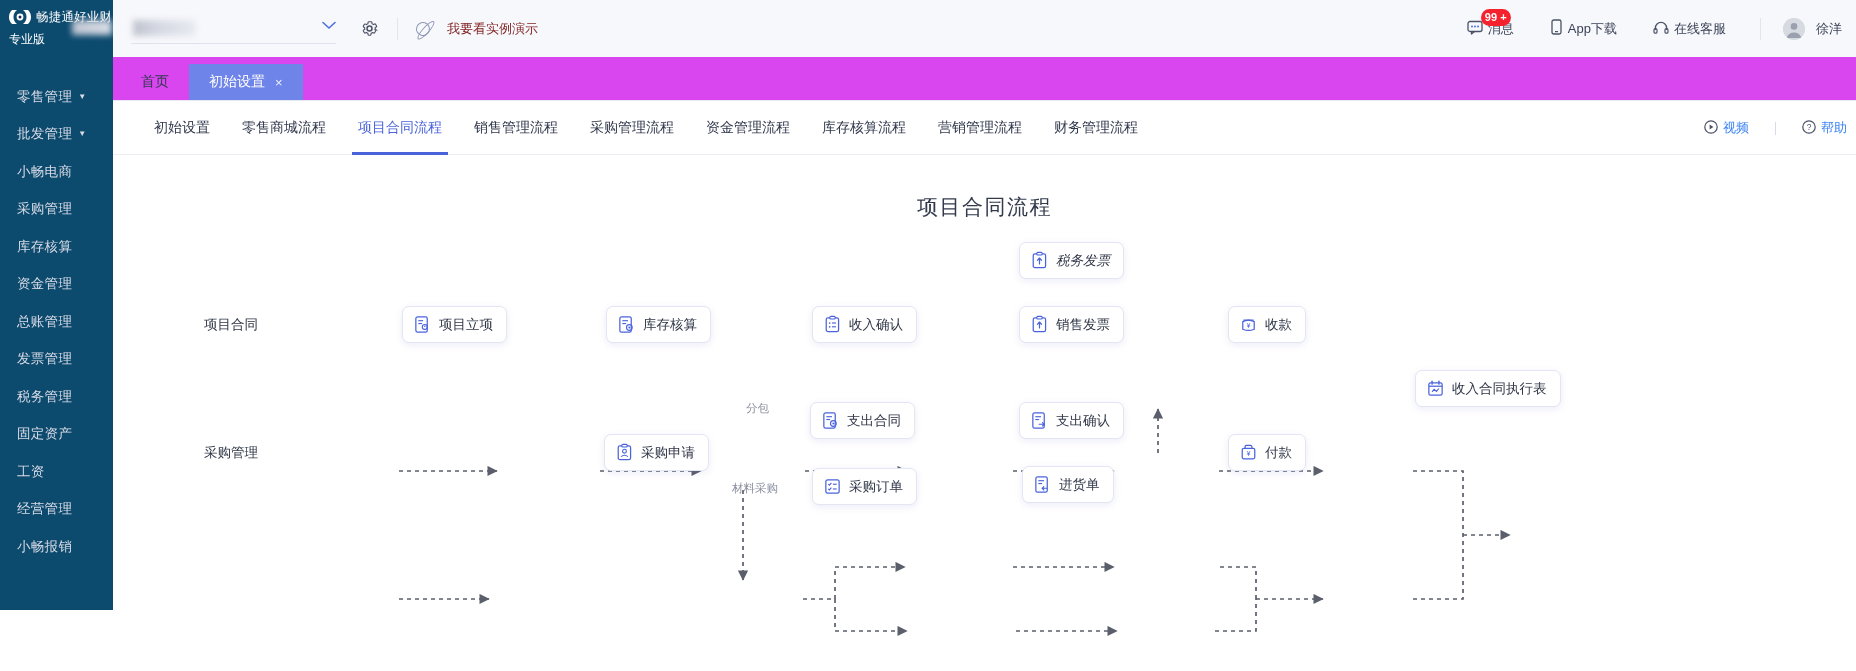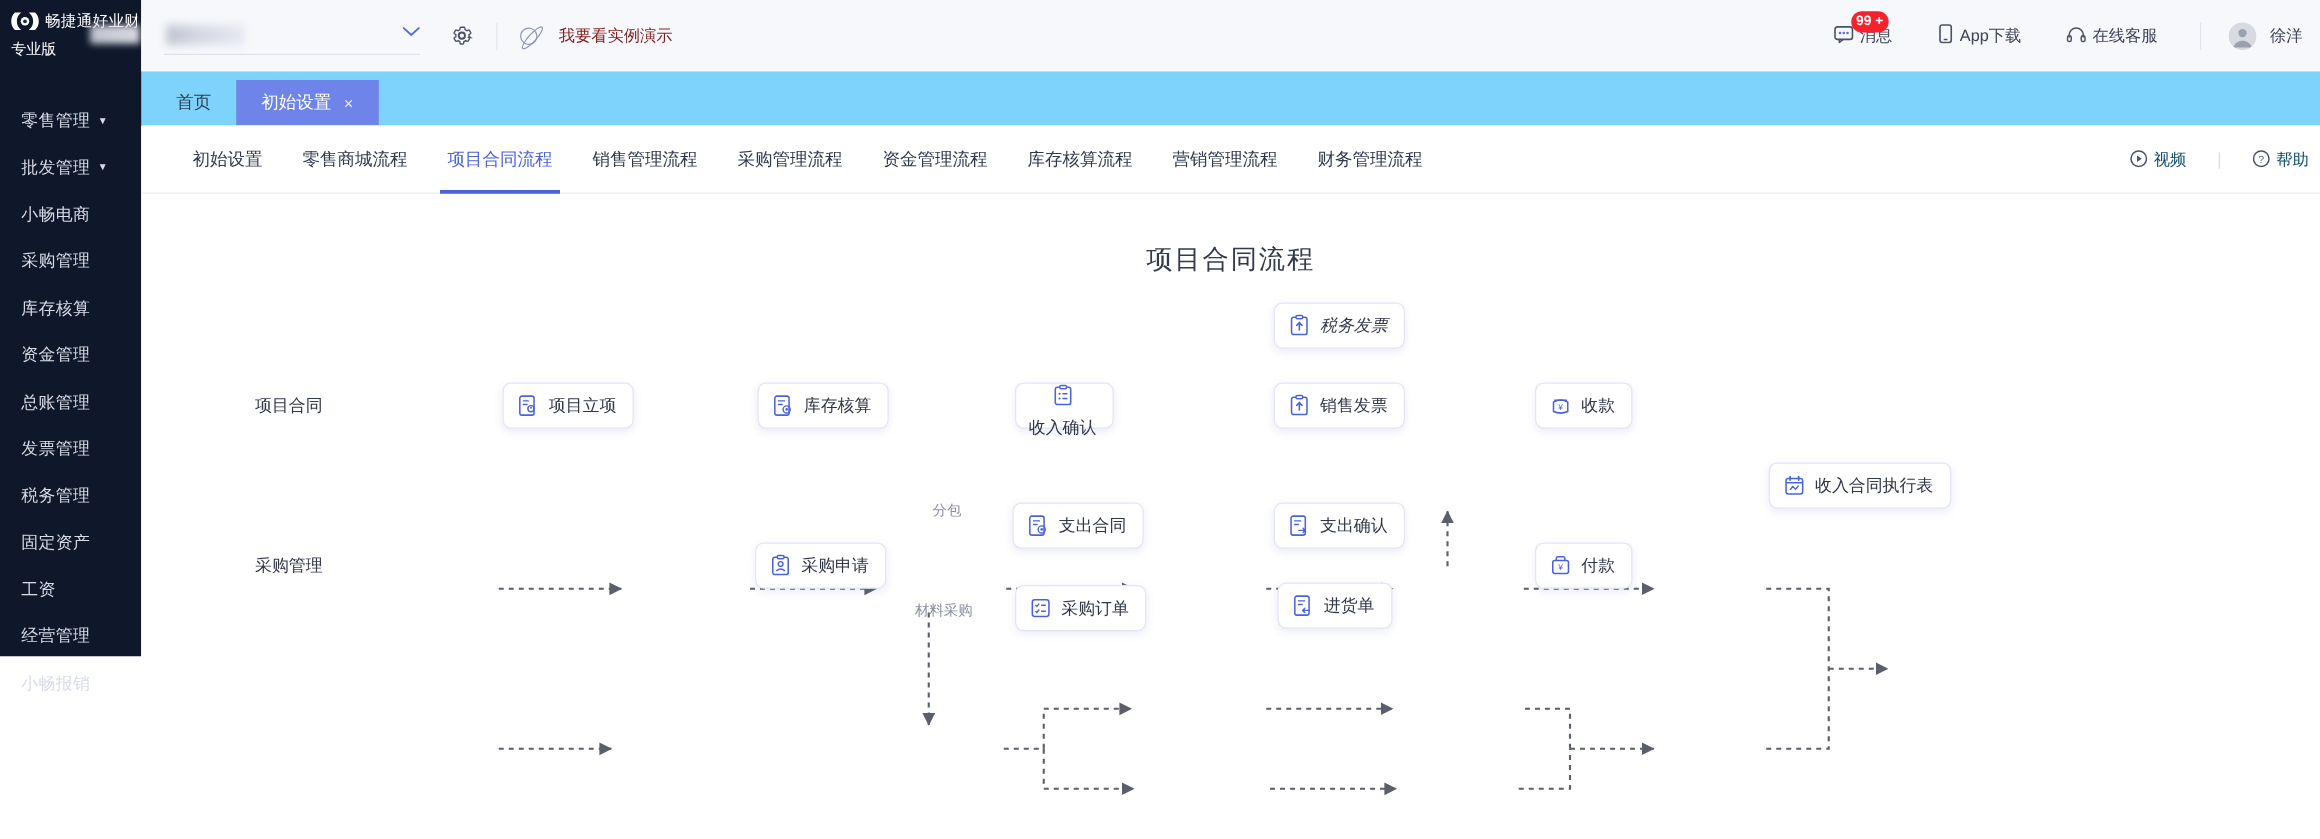--- a/index.html
+++ b/index.html
@@ -6,21 +6,21 @@
   html, body {
     width: 1856px; height: 671px;
     font-family: "Liberation Sans", "DejaVu Sans", sans-serif;
     background: #ffffff;
     overflow: hidden;
   }
   .app { position: relative; width: 1856px; height: 671px; display: flex; }
 
   
   .sidebar {
-    width: 113px; height: 525px; background: #0f172a;
+    width: 113px; height: 610px; background: #0c4a6e;
     flex: 0 0 113px; position: relative;
   }
   .logo-block {
     height: 57px; padding: 6px 0 0 8px; position: relative;
   }
   .logo-row { display: flex; align-items: center; gap: 4px; }
   .logo-mark {
     width: 24px; height: 22px; flex: 0 0 24px; position: relative;
   }
   .logo-mark svg { display:block; }
@@ -100,21 +100,21 @@
   }
   .avatar {
     width: 22px; height: 22px; border-radius: 50%; background: #d5d7df;
     display: flex; align-items: center; justify-content: center;
     margin-right: 6px; overflow: hidden;
   }
   .avatar svg { display:block; }
 
   
   .tabstrip {
-    height: 44px; background: #7dd3fc; display: flex; align-items: flex-end;
+    height: 44px; background: #d946ef; display: flex; align-items: flex-end;
     border-bottom: 1px solid #e7e9f0; padding-left: 8px;
   }
   .tab {
     height: 36px; padding: 0 20px; display: flex; align-items: center;
     font-size: 14px; color: #30394f; cursor: pointer;
   }
   .tab.active {
     background: #6f84e8; color: #ffffff;
   }
   .tab .x {
@@ -134,21 +134,21 @@
     display: flex; align-items: center; cursor: pointer; position: relative;
     white-space: nowrap;
   }
   .subtab.active { color: #4a63db; }
   .subtab.active:after {
     content: ''; position: absolute; left: 10px; right: 10px; bottom: 0;
     height: 2.5px; background: #4a63db;
   }
   .subtab-right {
     position: absolute; right: 0px; top: 0; height: 54px;
-    display: flex; align-items: center; gap: 17px; font-size: 13px; color: #0c4a6e;
+    display: flex; align-items: center; gap: 17px; font-size: 13px; color: #3b82f6;
   }
   .sr-item { display:flex; align-items:center; gap:5px; cursor:pointer; padding: 0 9px;}
   .sr-div { width:1px; height: 13px; background:#d8dbe4; }
 
   .flow-title {
     text-align: center; font-size: 21px; color: #333a4c;
     margin-top: 38px; letter-spacing: 1.5px;
   }
 
   
@@ -412,21 +412,21 @@
             <div class="node" style="left: 493px; top: 81px;">
               <span class="nicon"><svg width="19" height="19" viewBox="0 0 20 20">
                   <rect x="3" y="2" width="12" height="16" rx="1.8" fill="none" stroke="#4a63db" stroke-width="1.3"></rect>
                   <line x1="5.6" y1="6" x2="11.6" y2="6" stroke="#4a63db" stroke-width="1.2"></line>
                   <line x1="5.6" y1="9" x2="9.6" y2="9" stroke="#4a63db" stroke-width="1.2"></line>
                   <circle cx="13" cy="13.2" r="3" fill="none" stroke="#4a63db" stroke-width="1.2"></circle>
                   <circle cx="13" cy="13.2" r="1.1" fill="#4a63db"></circle>
                 </svg></span>
               <span class="nlabel">库存核算</span>
             </div>
-            <div class="node" style="left: 699px; top: 81px; flex-direction: column;">
+            <div class="node" style="left: 699px; top: 81px;">
               <span class="nicon"><svg width="19" height="19" viewBox="0 0 20 20">
                   <rect x="3.4" y="3" width="13" height="14.5" rx="1.8" fill="none" stroke="#4a63db" stroke-width="1.3"></rect>
                   <rect x="7.2" y="1.4" width="5.6" height="2.8" rx="1" fill="#fff" stroke="#4a63db" stroke-width="1.2"></rect>
                   <circle cx="7" cy="8.4" r=".9" fill="#4a63db"></circle>
                   <line x1="9.4" y1="8.4" x2="13.6" y2="8.4" stroke="#4a63db" stroke-width="1.2"></line>
                   <circle cx="7" cy="12.4" r=".9" fill="#4a63db"></circle>
                   <line x1="9.4" y1="12.4" x2="13.6" y2="12.4" stroke="#4a63db" stroke-width="1.2"></line>
                 </svg></span>
               <span class="nlabel">收入确认</span>
             </div>

